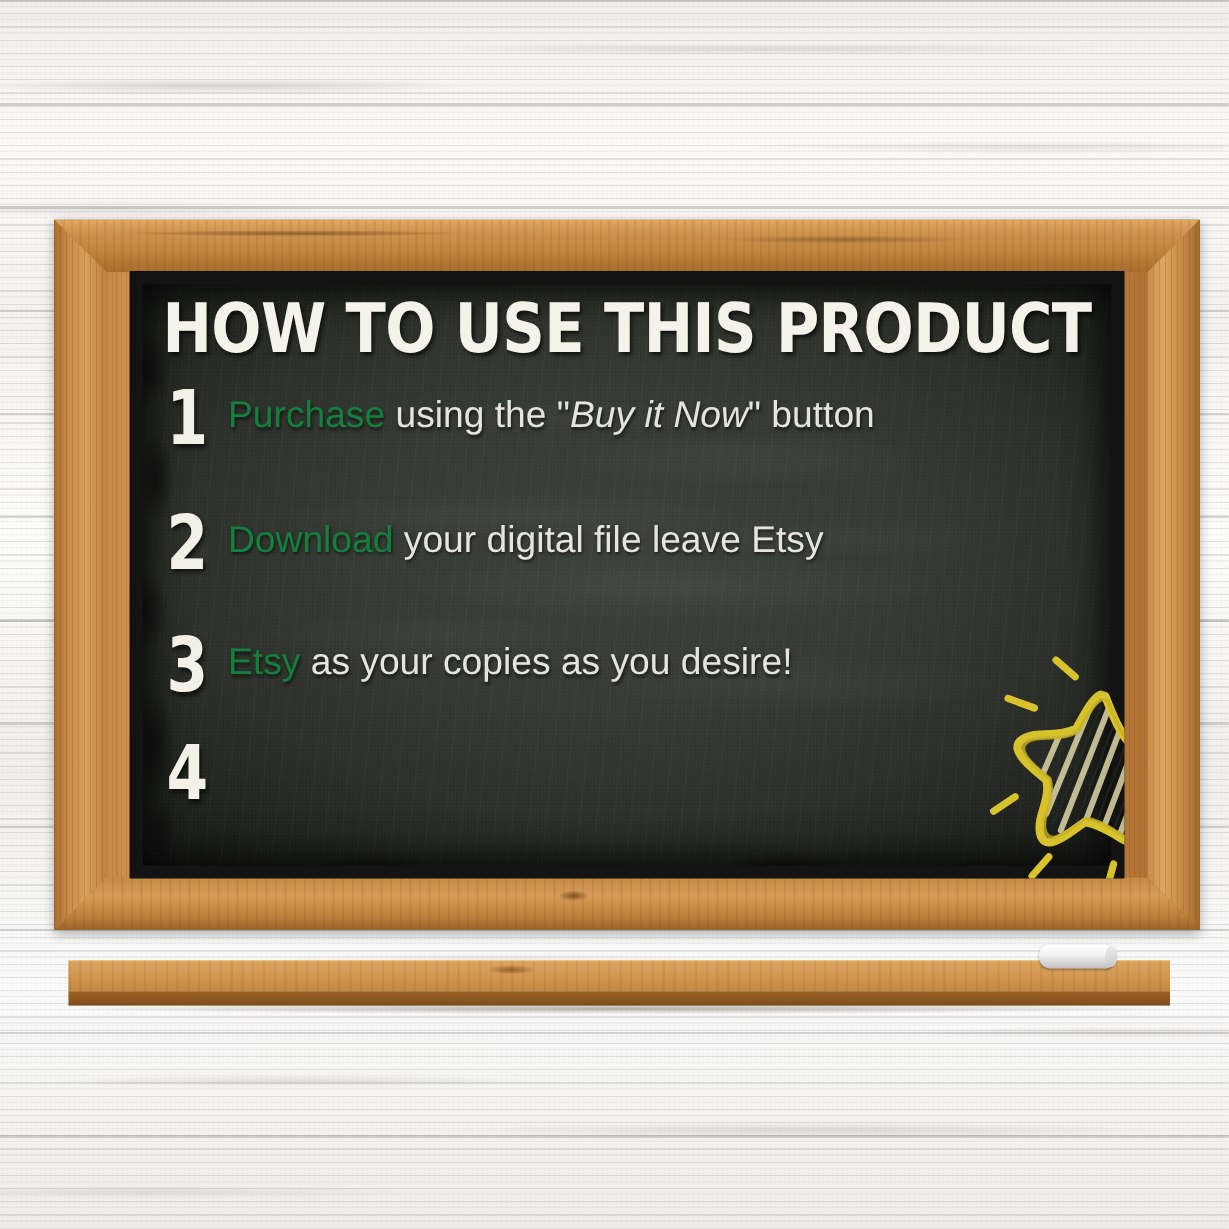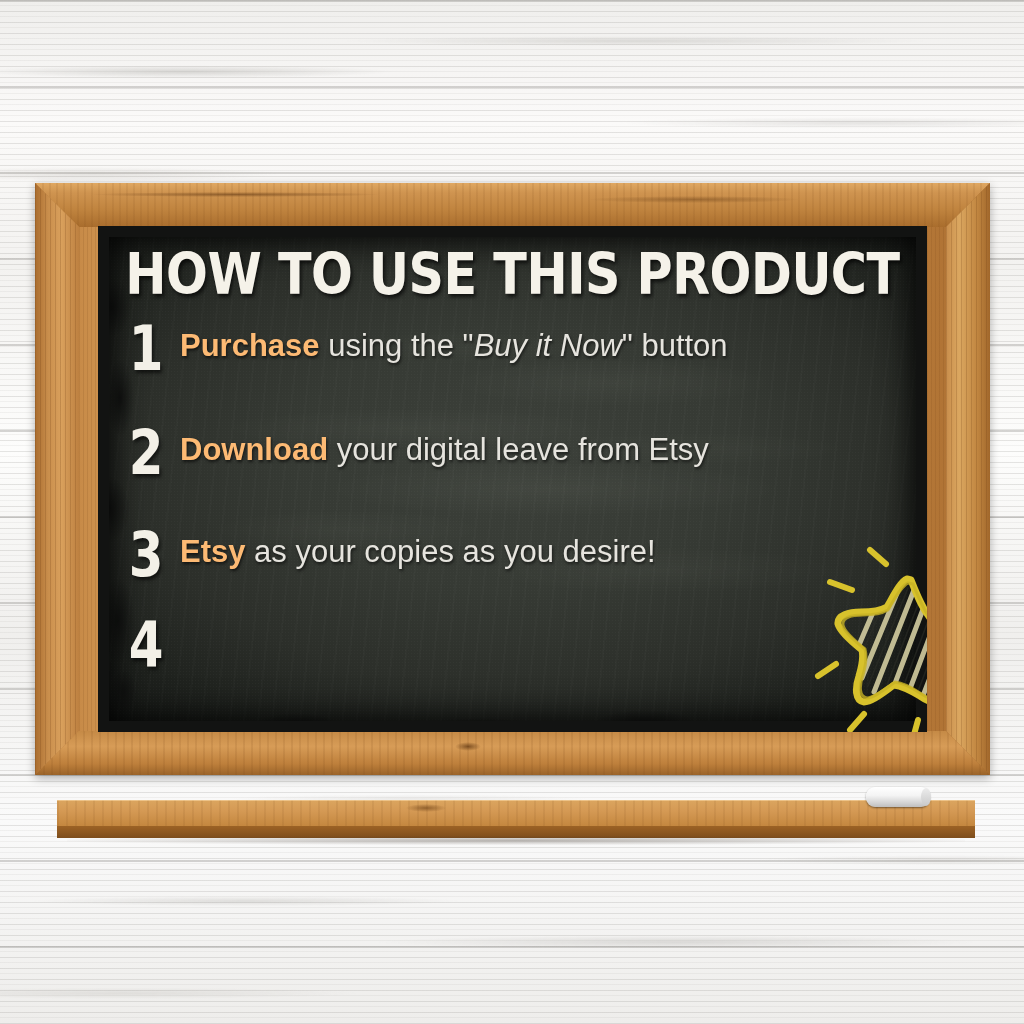--- a/index.html
+++ b/index.html
@@ -39,21 +39,21 @@
       radial-gradient(ellipse 330px 8px at 12% 97%, rgba(140,136,128,.30), rgba(0,0,0,0) 72%),
       radial-gradient(ellipse 250px 6px at 40% 78%, rgba(150,146,138,.26), rgba(0,0,0,0) 72%);
   }
   .bg-dots{
     position:absolute;inset:0;opacity:.18;
     background-image:radial-gradient(circle, rgba(90,88,84,.55) .6px, rgba(0,0,0,0) .7px);
     background-size:4px 4px;
   }
 
   
-  .board-wrap{position:absolute;left:35px;top:183px;width:955px;height:592px;}
+  .board-wrap{position:absolute;left:45px;top:183px;width:955px;height:592px;}
 
   
   .frame{
     position:absolute;inset:0;
     background:
       repeating-linear-gradient(90deg, rgba(120,70,24,.16) 0 1px, rgba(255,255,255,0) 1px 4px),
       linear-gradient(90deg,#b97c3c 0%,#d79b55 10%,#c2853f 22%,#daa15d 38%,#c68a45 55%,#d89c56 72%,#bd7f3c 88%,#a86c30 100%);
     box-shadow:0 3px 9px rgba(0,0,0,.30);
   }
   .frame-top{
@@ -174,21 +174,21 @@
     transform:scaleX(.88);
     text-shadow:2px 3px 4px rgba(0,0,0,.6);
   }
   .step-text{
     color:#e6e4de;font-size:31px;line-height:40px;
     font-family:"Liberation Sans","DejaVu Sans", sans-serif;
     font-weight:300;
     text-shadow:1px 2px 3px rgba(0,0,0,.6);
     padding-top:4px;
   }
-  .step-text b{font-weight:bold;color:#fdba74;}
+  .step-text b{font-weight:normal;color:#15803d;}
   .step-text i{}
   .step-1{margin-bottom:50px;}
   .step-2{margin-bottom:48px;}
   .step-3{margin-bottom:36px;}
   .step-4 .step-num{align-self:flex-end;padding-bottom:4px;}
   .step-4 .step-text{max-width:560px;}
 
   
   .star-doodle{position:absolute;left:716px;top:320px;width:200px;height:200px;}
 
@@ -265,21 +265,21 @@
 
         <div class="steps">
 
           <div class="step step-1">
             <div class="step-num">1</div>
             <div class="step-text"><b>Purchase</b><span> using the "</span><i>Buy it Now</i><span>" button</span></div>
           </div>
 
           <div class="step step-2">
             <div class="step-num">2</div>
-            <div class="step-text"><b>Download</b><span> your digital leave from Etsy</span></div>
+            <div class="step-text"><b>Download</b><span> your digital file leave Etsy</span></div>
           </div>
 
           <div class="step step-3">
             <div class="step-num">3</div>
             <div class="step-text"><b>Etsy</b><span> as your copies as you desire!</span></div>
           </div>
 
           <div class="step step-4">
             <div class="step-num">4</div>
           </div>

